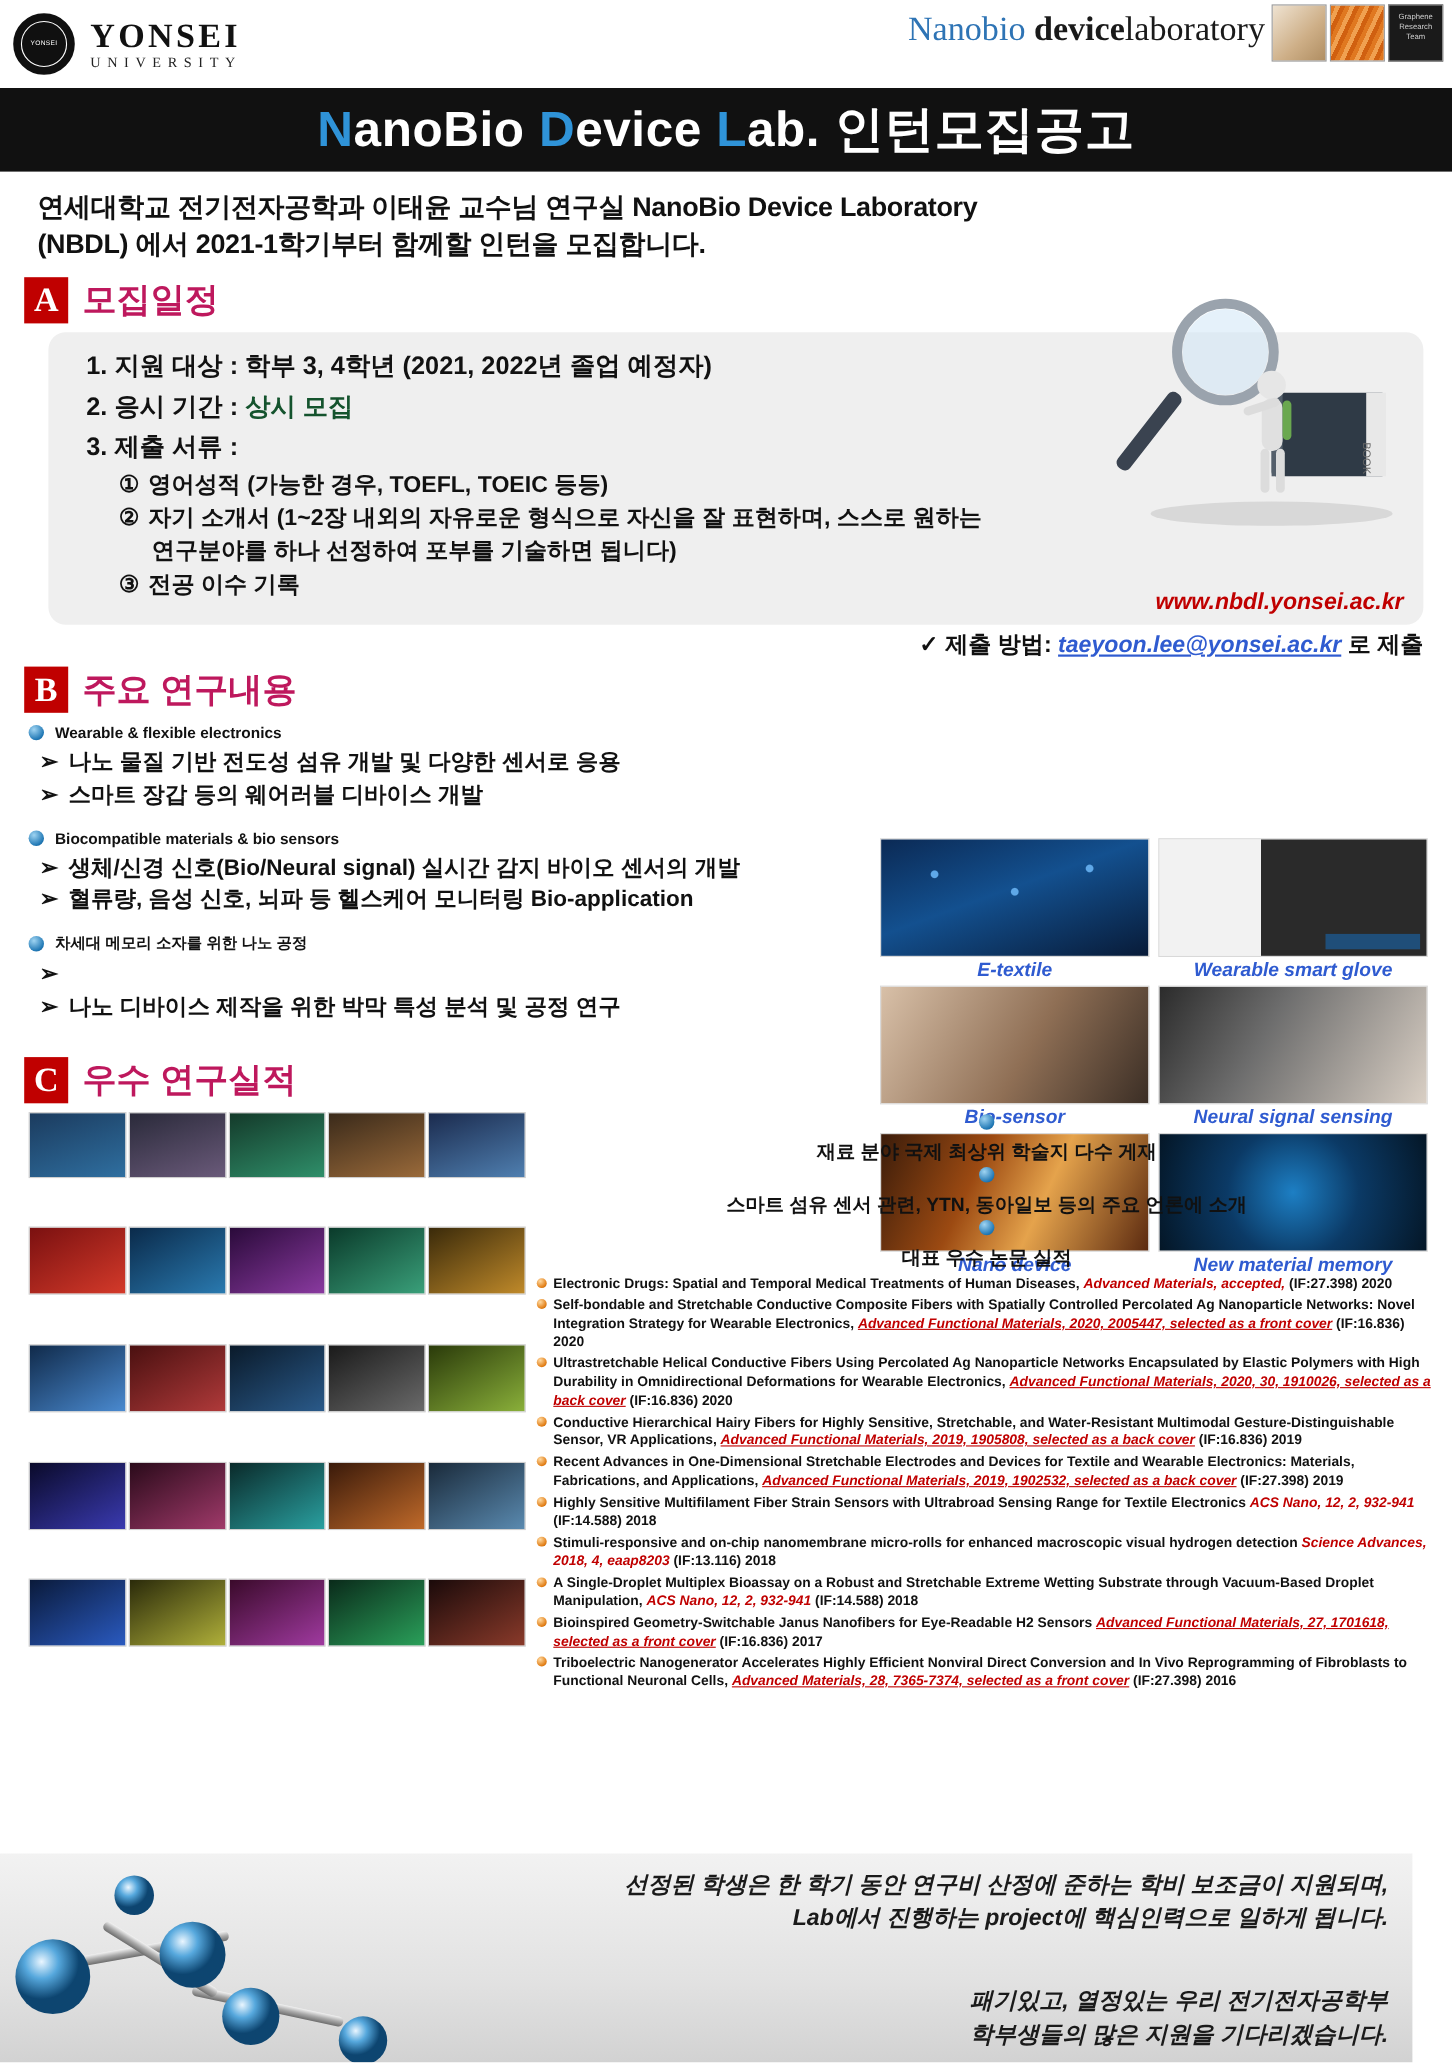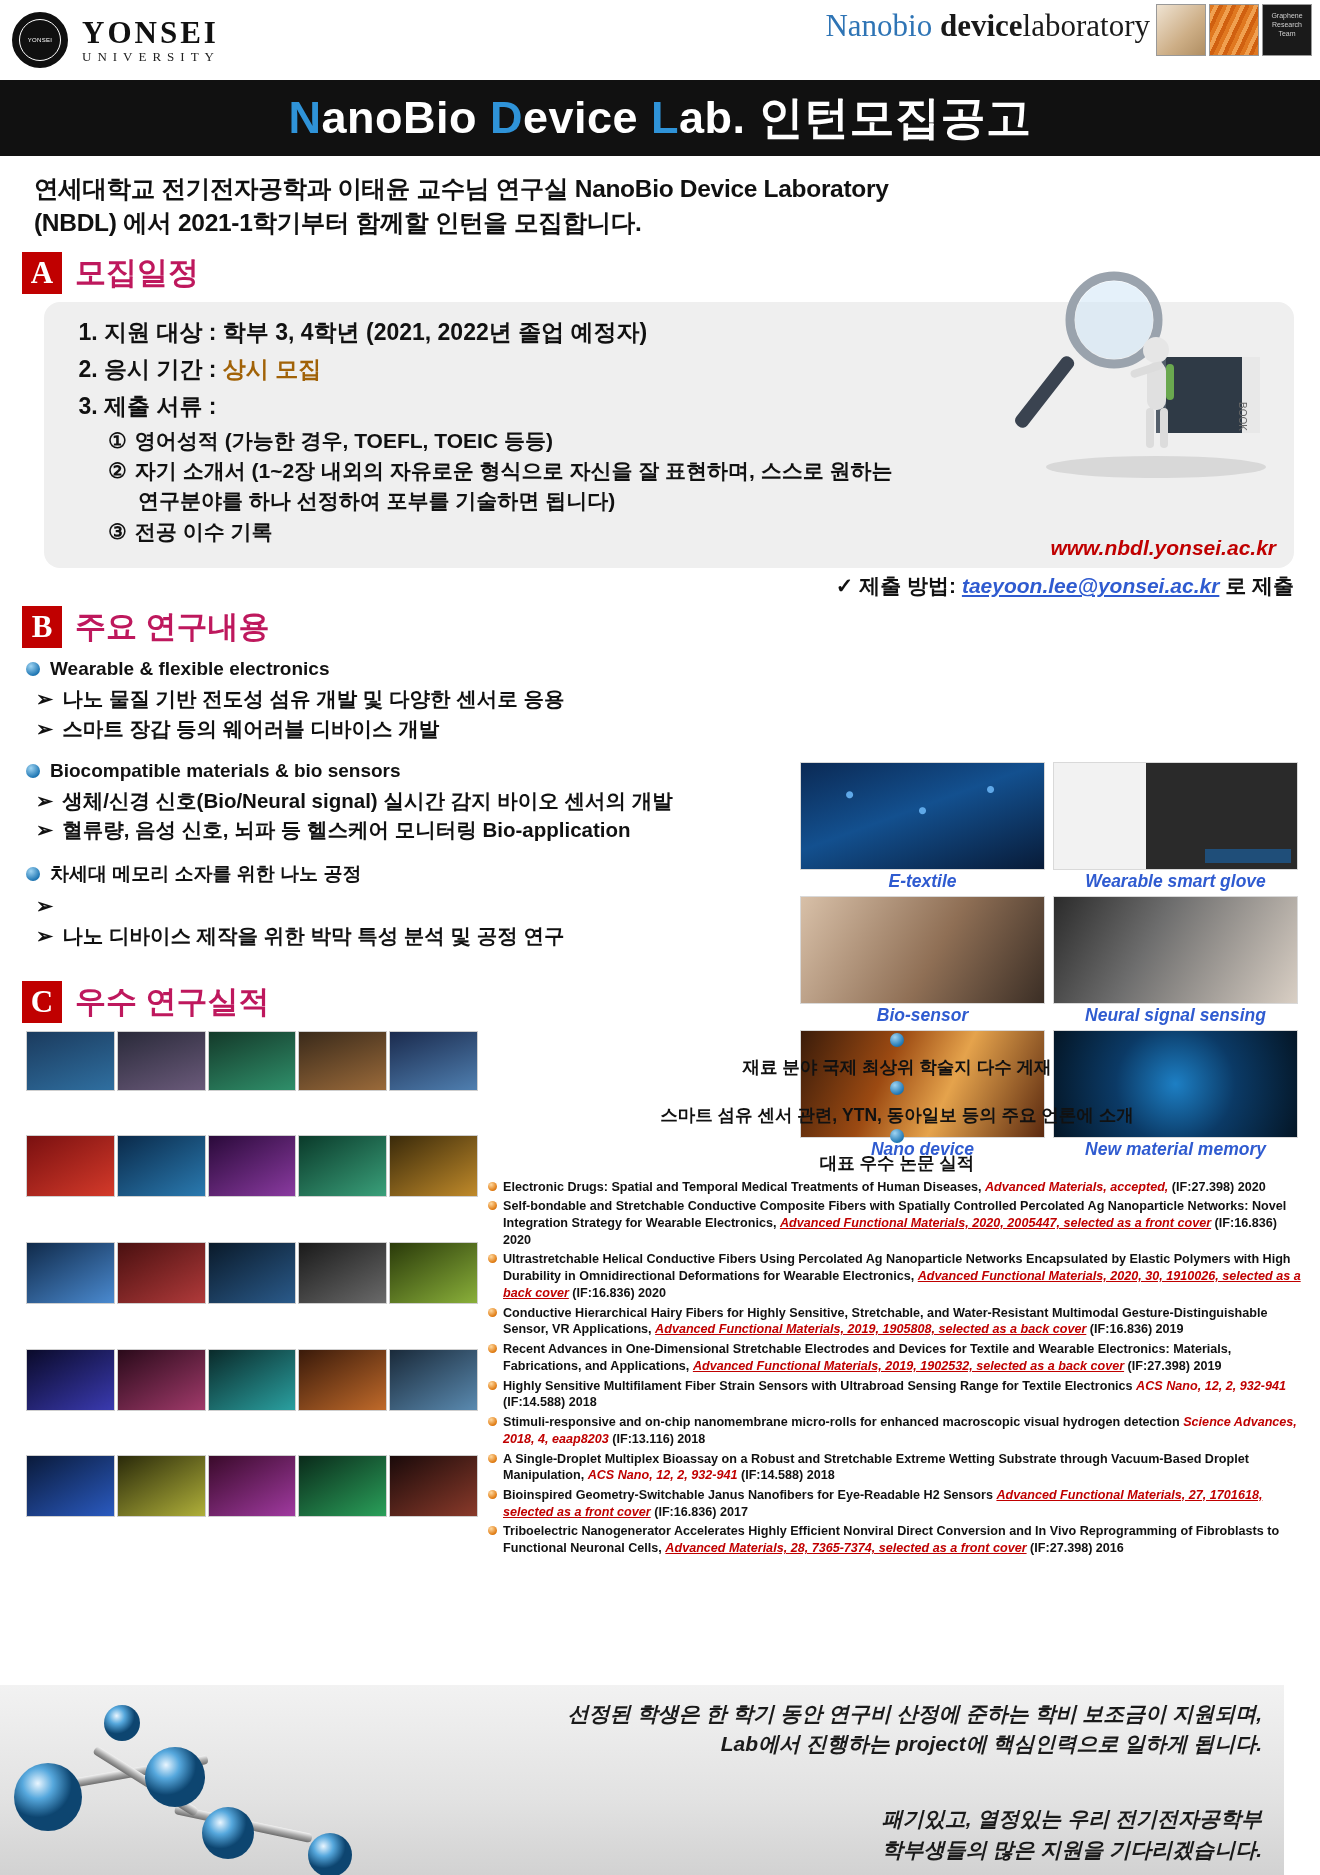--- a/index.html
+++ b/index.html
@@ -121,21 +121,21 @@
     border-radius: 16px;
     padding: 14px 20px 18px 26px;
     position: relative;
     min-height: 250px;
   }
   ol.a-list { margin: 0; padding-left: 34px; }
   ol.a-list > li {
     font-size: 23px; font-weight: bold; color: #111;
     margin-bottom: 4px; line-height: 1.45;
   }
-  .red-strong { color: #a16207; }
+  .red-strong { color: #14532d; }
   .sub-list { list-style: none; margin: 2px 0 0 4px; padding: 0; }
   .sub-list li {
     font-size: 21px; font-weight: bold; color: #111;
     line-height: 1.4; margin-bottom: 1px;
     display: flex; gap: 8px;
   }
   .sub-list .num { flex: 0 0 auto; }
   .url-line {
     position: absolute;
     right: 18px; bottom: 8px;
@@ -156,21 +156,21 @@
     width: 280px; height: 220px;
     z-index: 2;
   }
 
   
   .b-wrap { display: flex; }
   .b-left { width: 800px; padding: 10px 0 0 26px; }
   .b-group { margin-bottom: 16px; }
   .b-head {
     display: flex; align-items: center; gap: 10px;
-    font-size: 19px; font-weight: bold; color: #111;
+    font-size: 14px; font-weight: bold; color: #111;
     margin-bottom: 4px;
   }
   .bullet-ball {
     width: 14px; height: 14px; border-radius: 50%;
     background: radial-gradient(circle at 35% 30%, #9fd4f2, #1f77b4 70%, #14507c);
     flex: 0 0 auto;
   }
   .b-item {
     font-size: 20.5px; font-weight: bold; color: #111;
     display: flex; gap: 9px; margin-left: 10px; line-height: 1.45;

